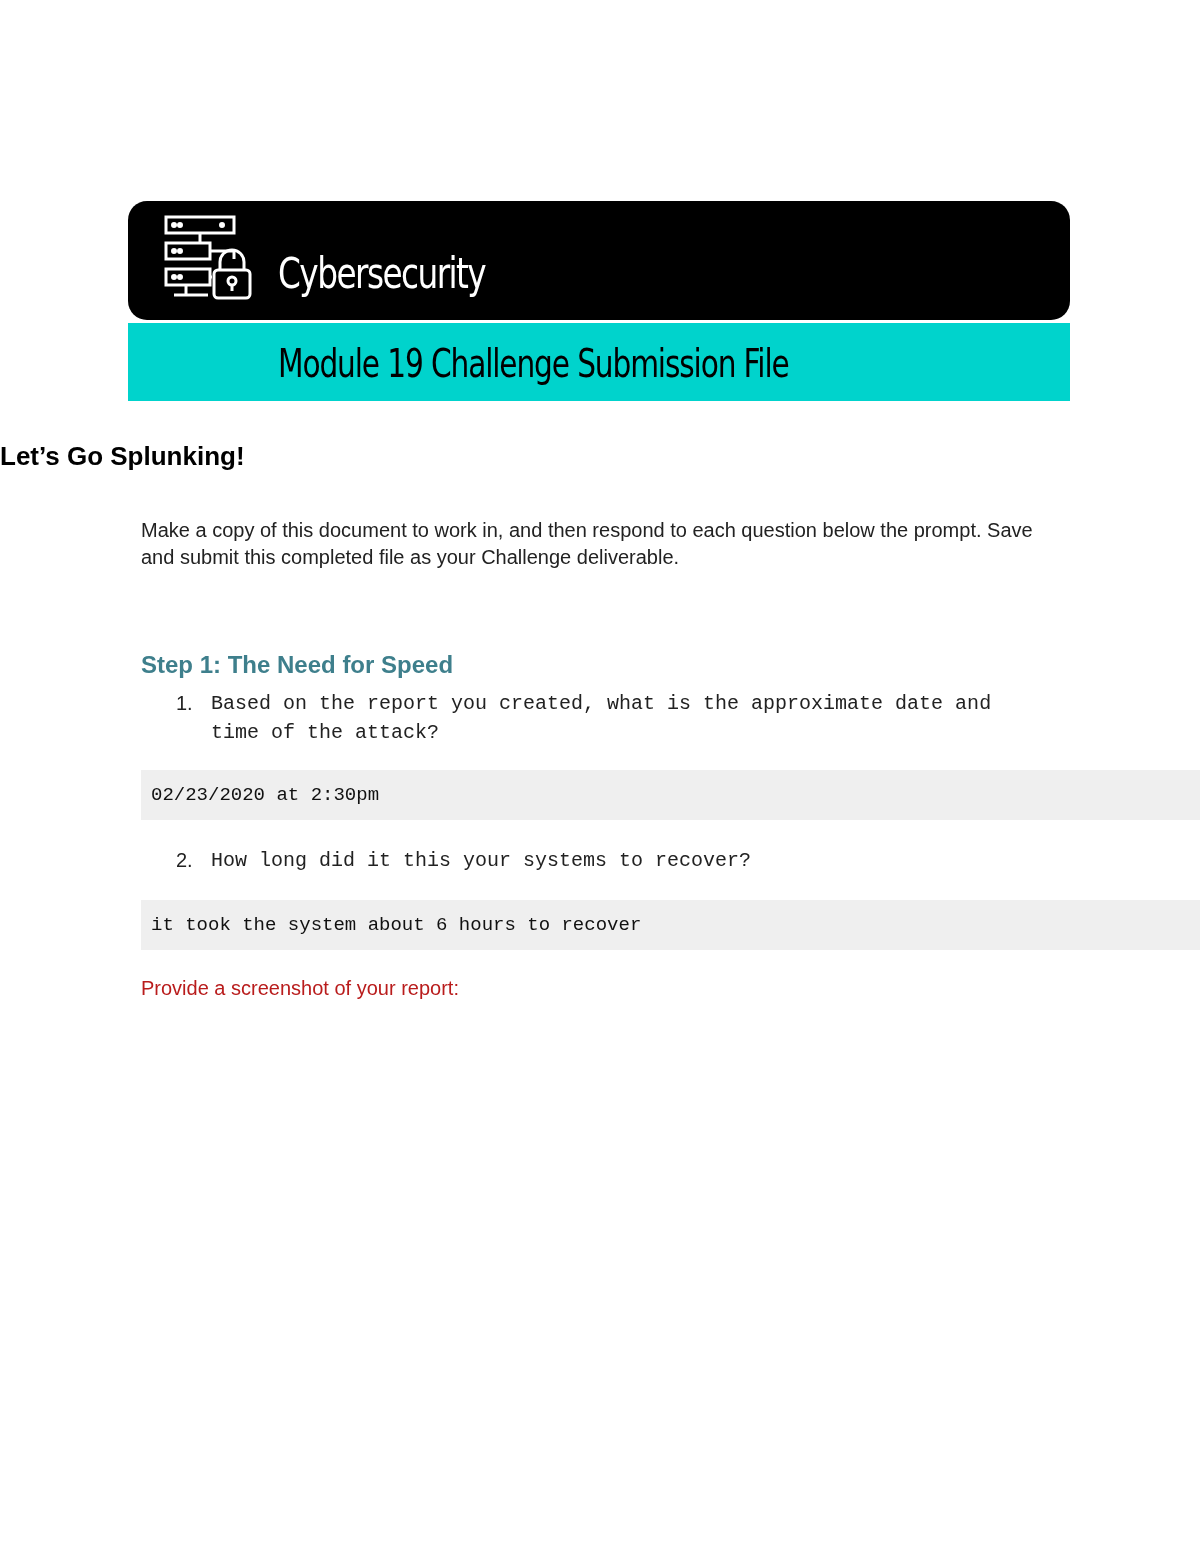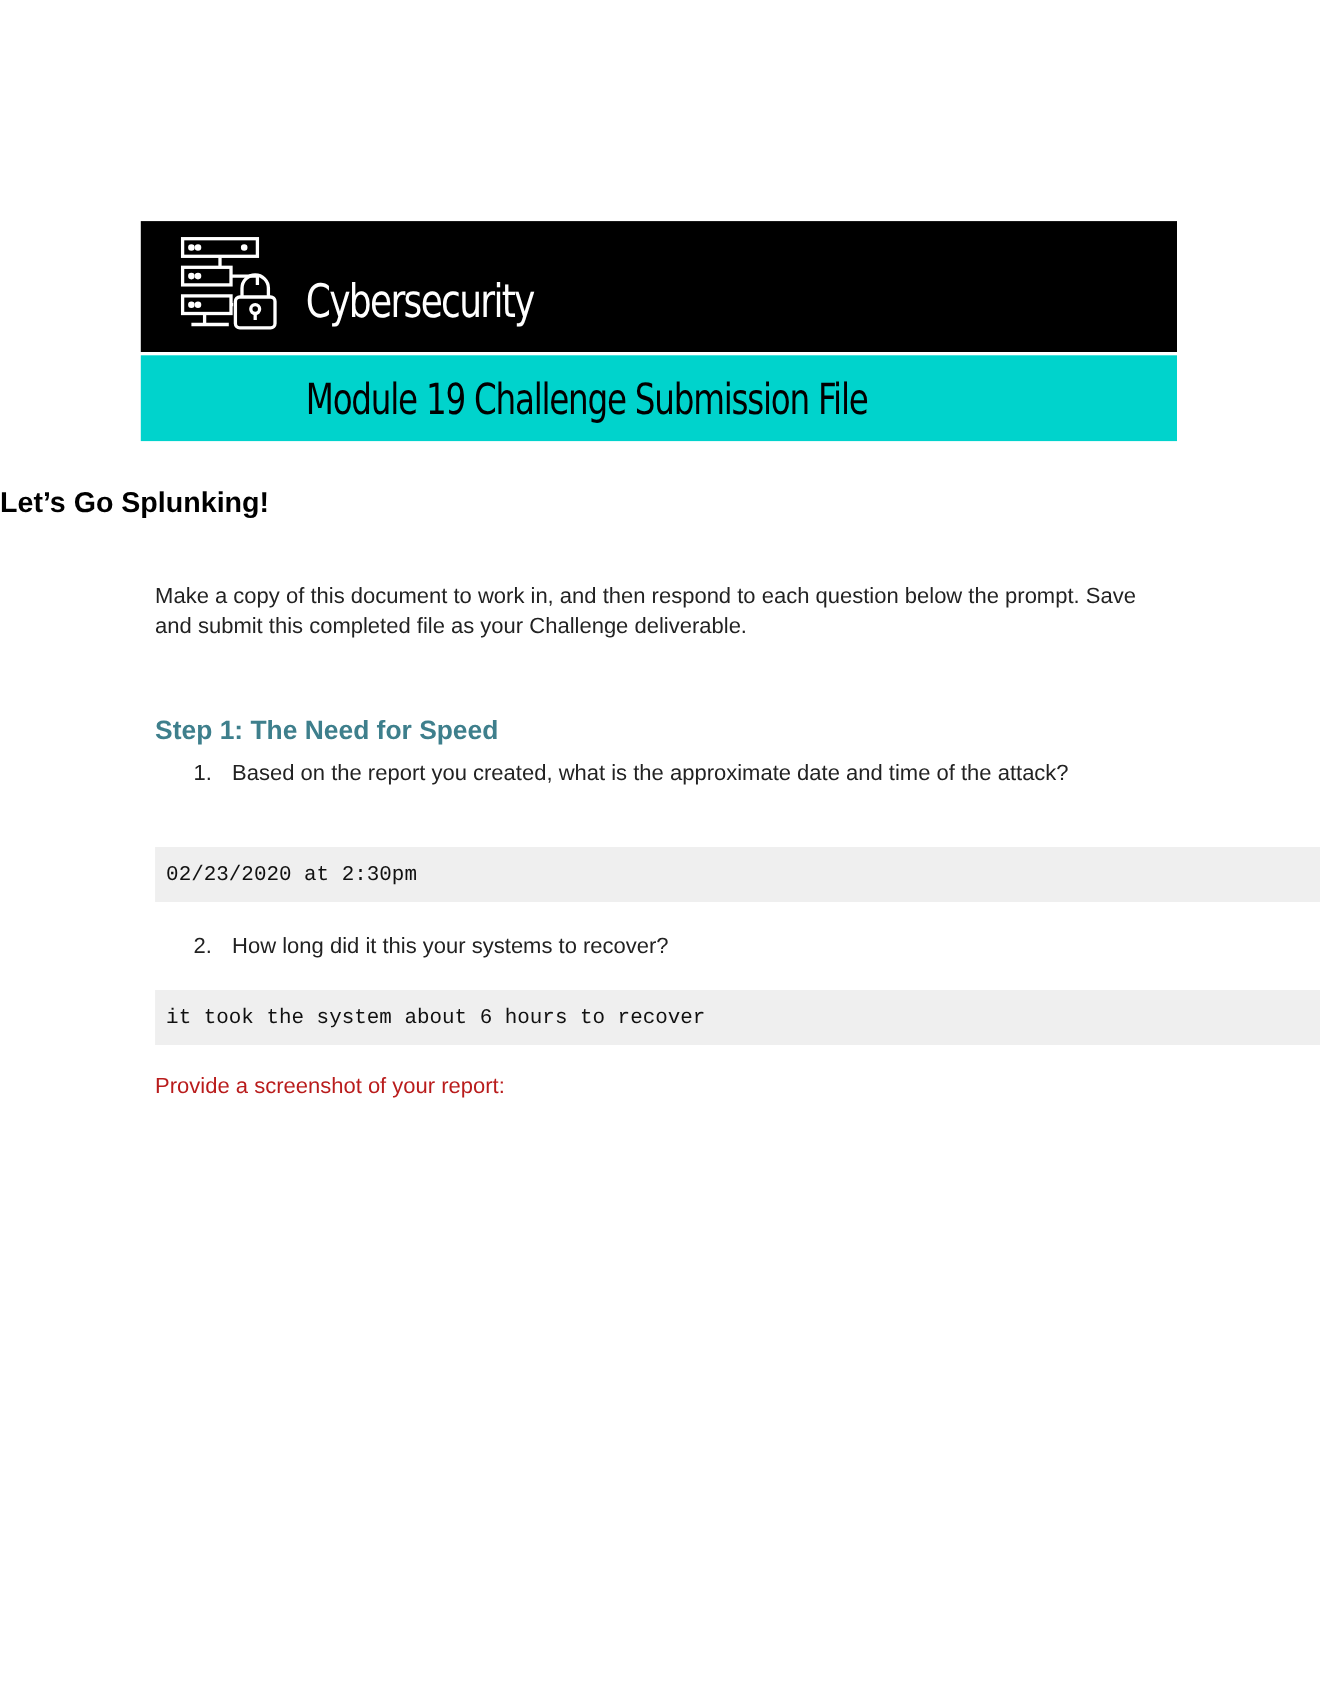--- a/index.html
+++ b/index.html
@@ -1,27 +1,27 @@
 <!DOCTYPE html>
 <html><head>
   <meta charset="utf-8">
   <style>
     html, body { margin: 0; padding: 0; background: #ffffff; }
     body { width: 1200px; height: 1553px; position: relative; overflow: hidden; font-family: "Liberation Sans", sans-serif; color: #000; }
-    .header-black { position: absolute; left: 128px; top: 201px; width: 942px; height: 119px; background: #000000; }
+    .header-black { position: absolute; left: 128px; top: 201px; width: 942px; height: 119px; background: #000000; border-radius: 19px; }
     .header-teal { position: absolute; left: 128px; top: 323px; width: 942px; height: 78px; background: #00d3cc; }
     .logo-icon { position: absolute; left: 36px; top: 14px; width: 90px; height: 86px; }
     .brand-title { position: absolute; left: 150px; top: 48px; color: #fff; font-family: "DejaVu Sans", sans-serif; font-size: 42px; letter-spacing: -2px; transform: scaleX(0.78); transform-origin: left; white-space: nowrap; font-weight: normal; }
     .module-title { position: absolute; left: 150px; top: 18px; color: #000; font-family: "DejaVu Sans", sans-serif; font-size: 39px; letter-spacing: -1.5px; transform: scaleX(0.76); transform-origin: left; white-space: nowrap; }
     .doc-title { position: absolute; left: 0; width: 1200px; top: 441px; font-weight: bold; font-size: 26px; }
-    .intro { position: absolute; left: 141px; top: 517px; width: 920px; font-size: 20px; line-height: 27px; color: #222; margin-top: 12px; }
+    .intro { position: absolute; left: 141px; top: 517px; width: 920px; font-size: 20px; line-height: 27px; color: #222; }
     .step-heading { position: absolute; left: 141px; top: 651px; font-size: 24px; font-weight: bold; color: #3e7f8c; }
     .q { position: absolute; left: 176px; font-size: 20px; line-height: 29px; color: #222; width: 860px; }
     .q .num { position: absolute; left: 0; }
-    .q .txt { display: block; margin-left: 35px; }
+    .q .txt { display: block; margin-left: 35px; font-family: Liberation Mono, monospace; }
     .answer { position: absolute; left: 141px; width: 1112px; height: 50px; background: #efefef; }
     .answer span { position: absolute; left: 10px; top: 14px; font-family: "Liberation Mono", monospace; font-size: 19px; color: #111; }
     .footer-prompt { position: absolute; left: 141px; top: 977px; font-size: 20px; color: #b91c1c; }
   </style>
 </head>
 <body>
 
 <div class="header-black">
   <svg class="logo-icon" viewBox="0 0 90 86" fill="none" stroke="#fff" stroke-width="3">
     <rect x="2" y="2" width="68" height="16"></rect>

